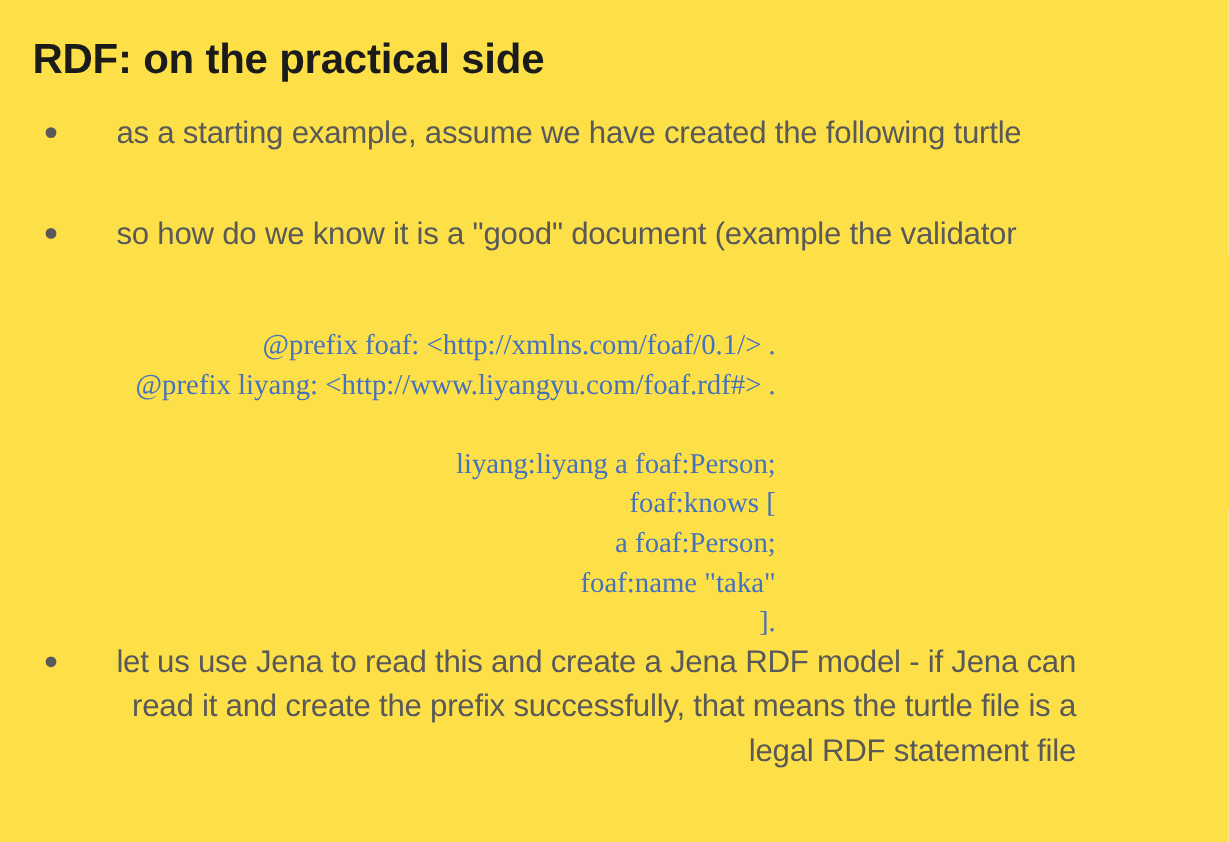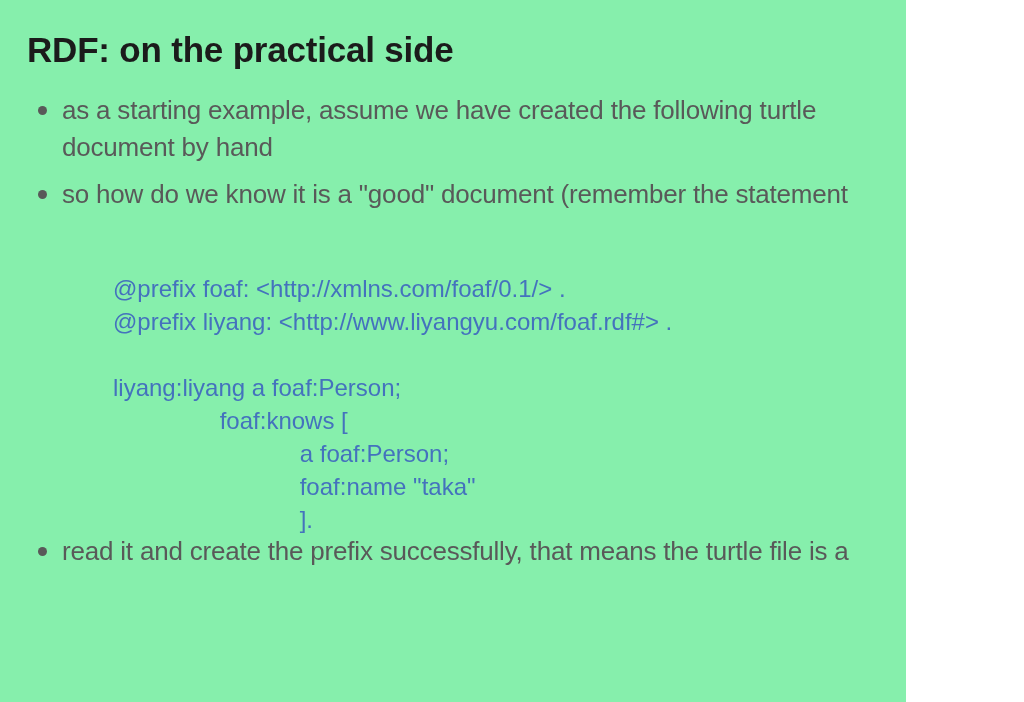--- a/index.html
+++ b/index.html
@@ -1,22 +1,23 @@
 <!DOCTYPE html>
 <html><head>
 <meta charset="utf-8">
 <style>
   html,body { margin:0; padding:0; background:#ffffff; }
   .slide {
     position: relative;
-    width: 906px;
+    width: 1024px;
     height: 702px;
-    background: #86efac;
+    background: #fde047;
     overflow: hidden;
     font-family: "Liberation Sans", sans-serif;
+    text-align: right;
   }
   .title {
     position: absolute;
     left: 27px;
     top: 6px;
     font-size: 35px;
     line-height: 1.2;
     color: #1b1b1b;
     letter-spacing: -0.2px;
     white-space: nowrap;
@@ -33,67 +34,68 @@
   .bullet .dot {
     position: absolute;
     left: 2px;
     top: 14px;
     width: 9px;
     height: 9px;
     border-radius: 50%;
     background: #595959;
   }
   .bullet .text { margin-left: 26px; }
-  .bullet .line { white-space: nowrap; }
+  .bullet .line { white-space: nowrap; margin-left: 35px; }
   .bullet1 { top: 92px; }
   .bullet2 { top: 176px; }
   .bullet3 { top: 533px; }
   .code {
     position: absolute;
     left: 113px;
     top: 272px;
     margin: 0;
-    font-family: Liberation Sans, sans-serif;
+    font-family: Liberation Serif, serif;
     font-size: 24px;
     line-height: 33px;
     color: #4472bd;
     white-space: pre;
   }
 </style>
 </head>
 <body>
 
 <div class="slide">
 
   <h1 class="title"><span class="emph">RDF</span><span>: on the practical side</span></h1>
 
   <div class="bullet bullet1">
     <span class="dot"></span>
     <div class="text">
       <div class="line">as a starting example, assume we have created the following turtle</div>
-      <div class="line">document by hand</div>
     </div>
   </div>
 
   <div class="bullet bullet2">
     <span class="dot"></span>
     <div class="text">
-      <div class="line">so how do we know it is a "good" document (remember the statement</div>
+      <div class="line">so how do we know it is a "good" document (example the validator</div>
     </div>
   </div>
 
   <pre class="code">@prefix foaf: &lt;http://xmlns.com/foaf/0.1/&gt; .
 @prefix liyang: &lt;http://www.liyangyu.com/foaf.rdf#&gt; .
 
 liyang:liyang a foaf:Person;
                 foaf:knows [
                             a foaf:Person;
                             foaf:name "taka"
                             ].</pre>
 
   <div class="bullet bullet3">
     <span class="dot"></span>
     <div class="text">
+      <div class="line">let us use Jena to read this and create a Jena RDF model - if Jena can</div>
       <div class="line">read it and create the prefix successfully, that means the turtle file is a</div>
+      <div class="line">legal RDF statement file</div>
     </div>
   </div>
 
 </div>
 
 </body></html>

